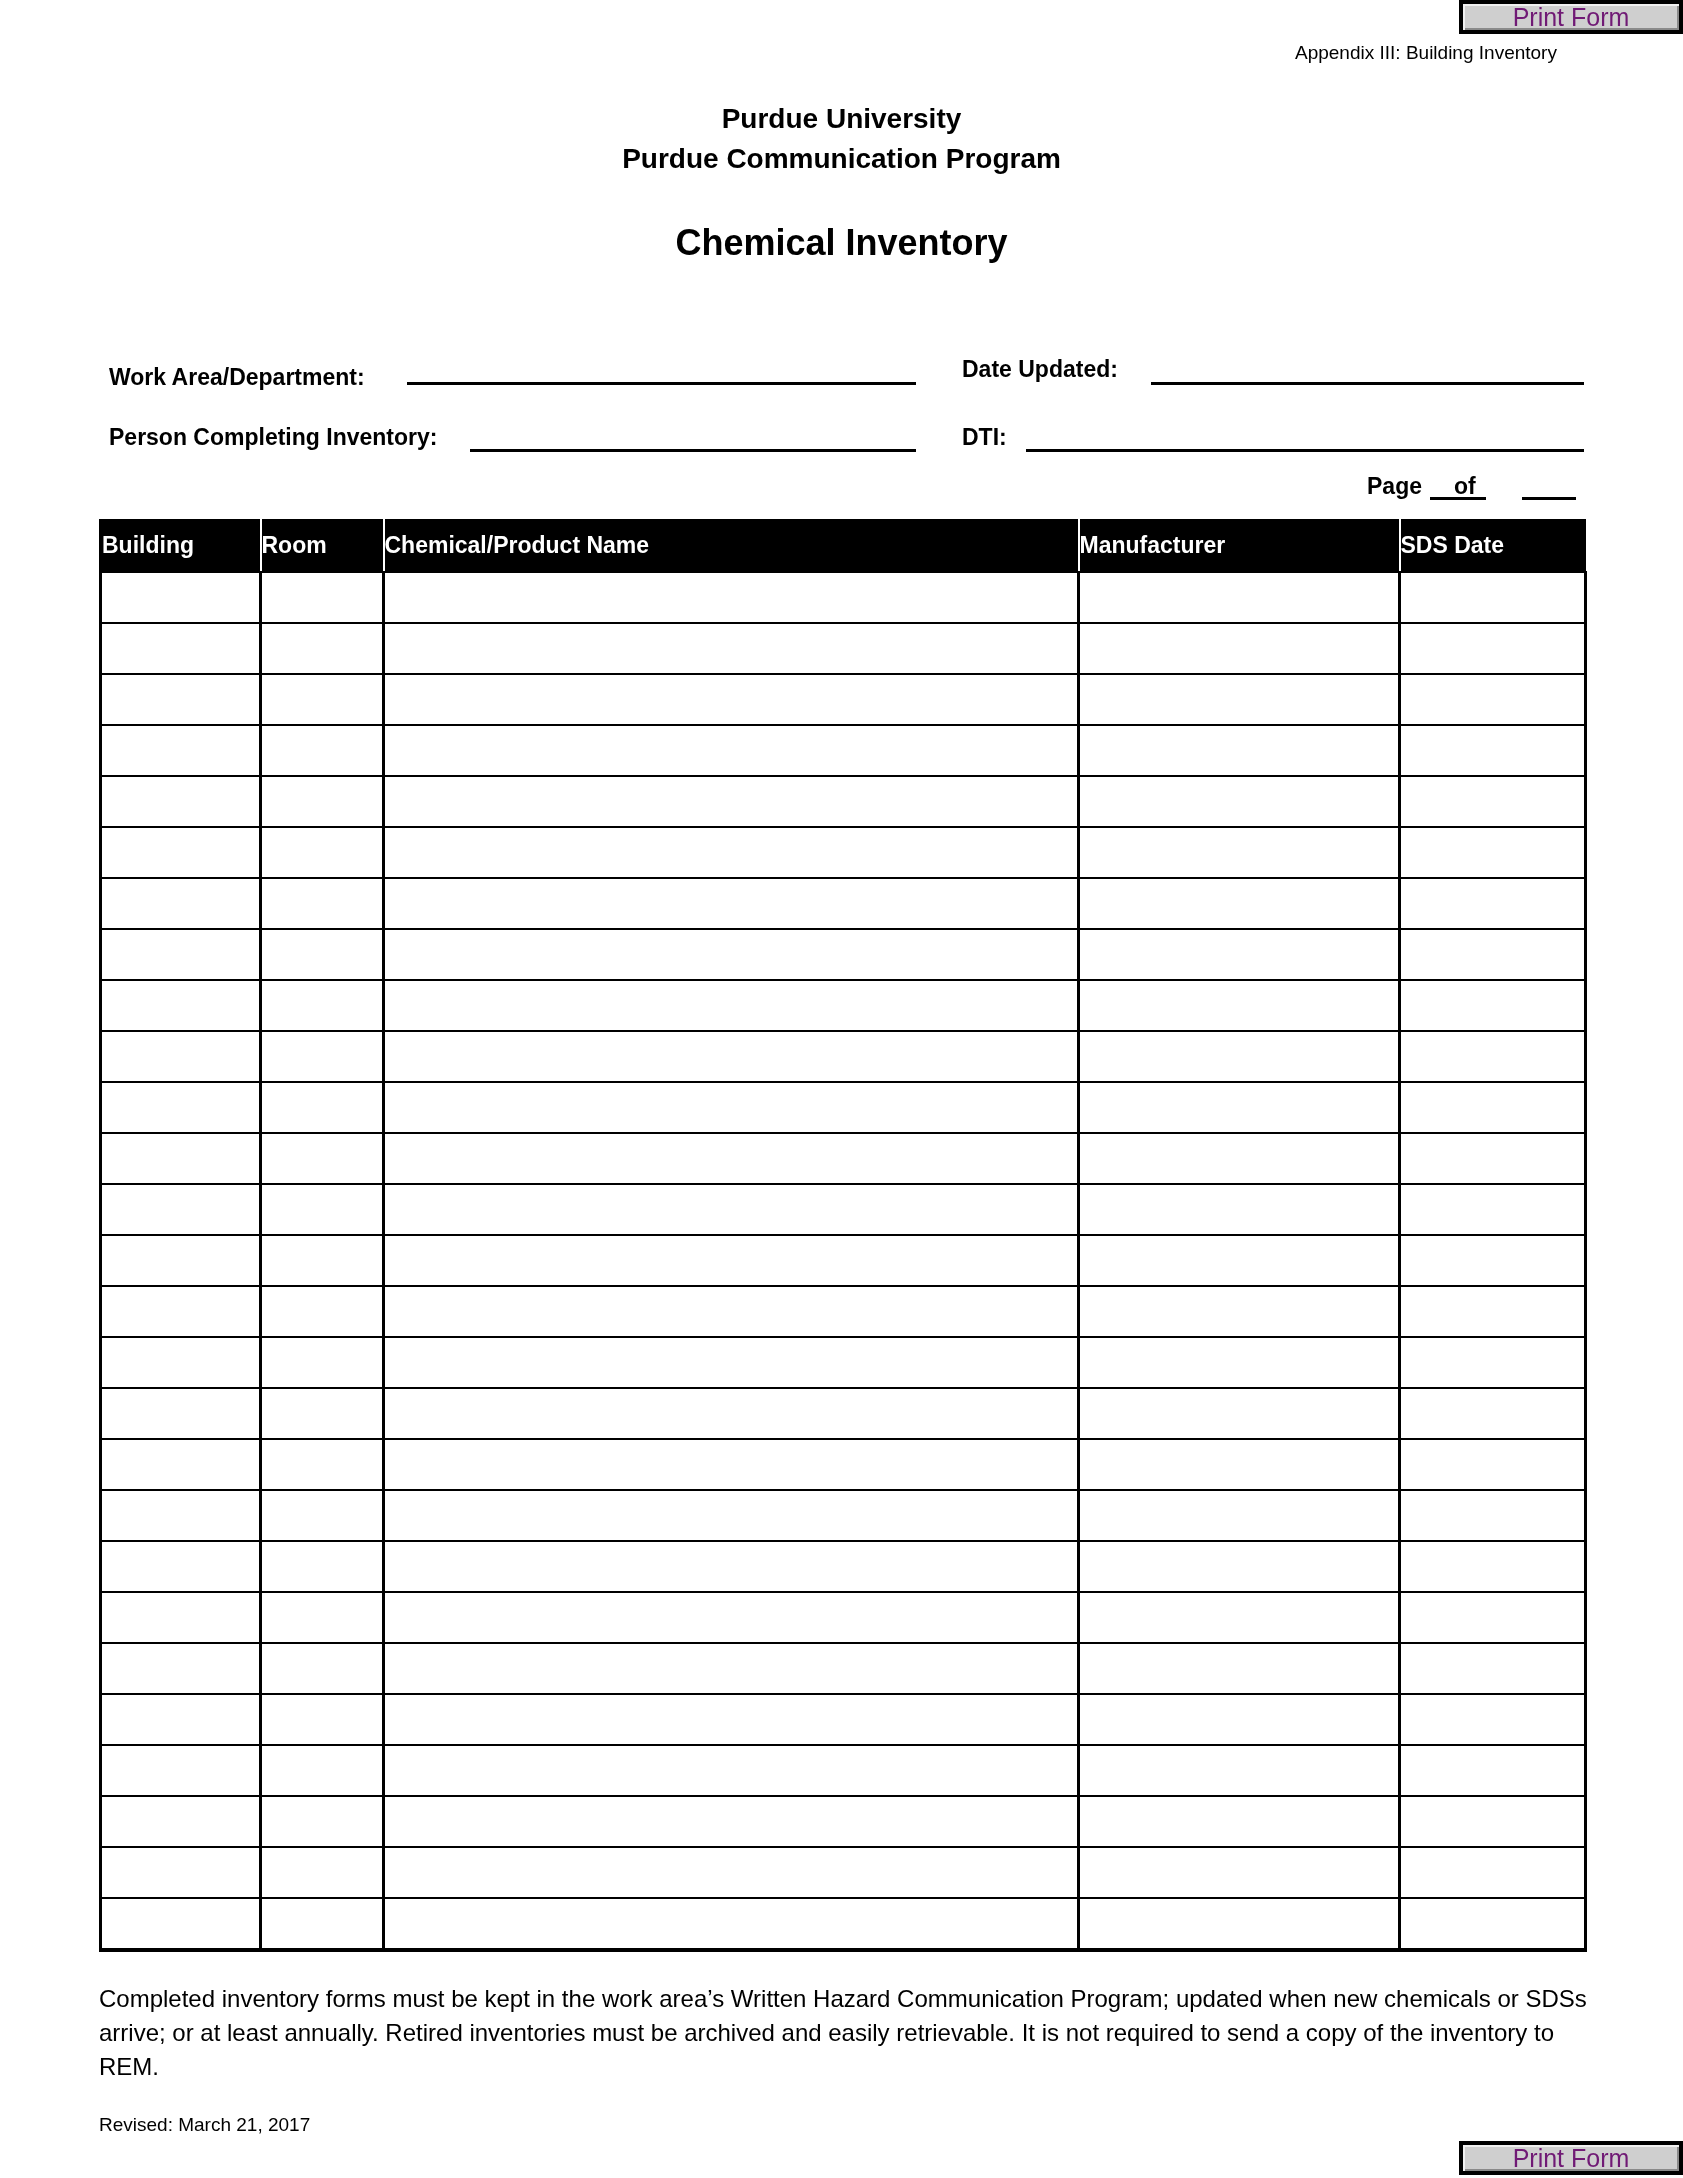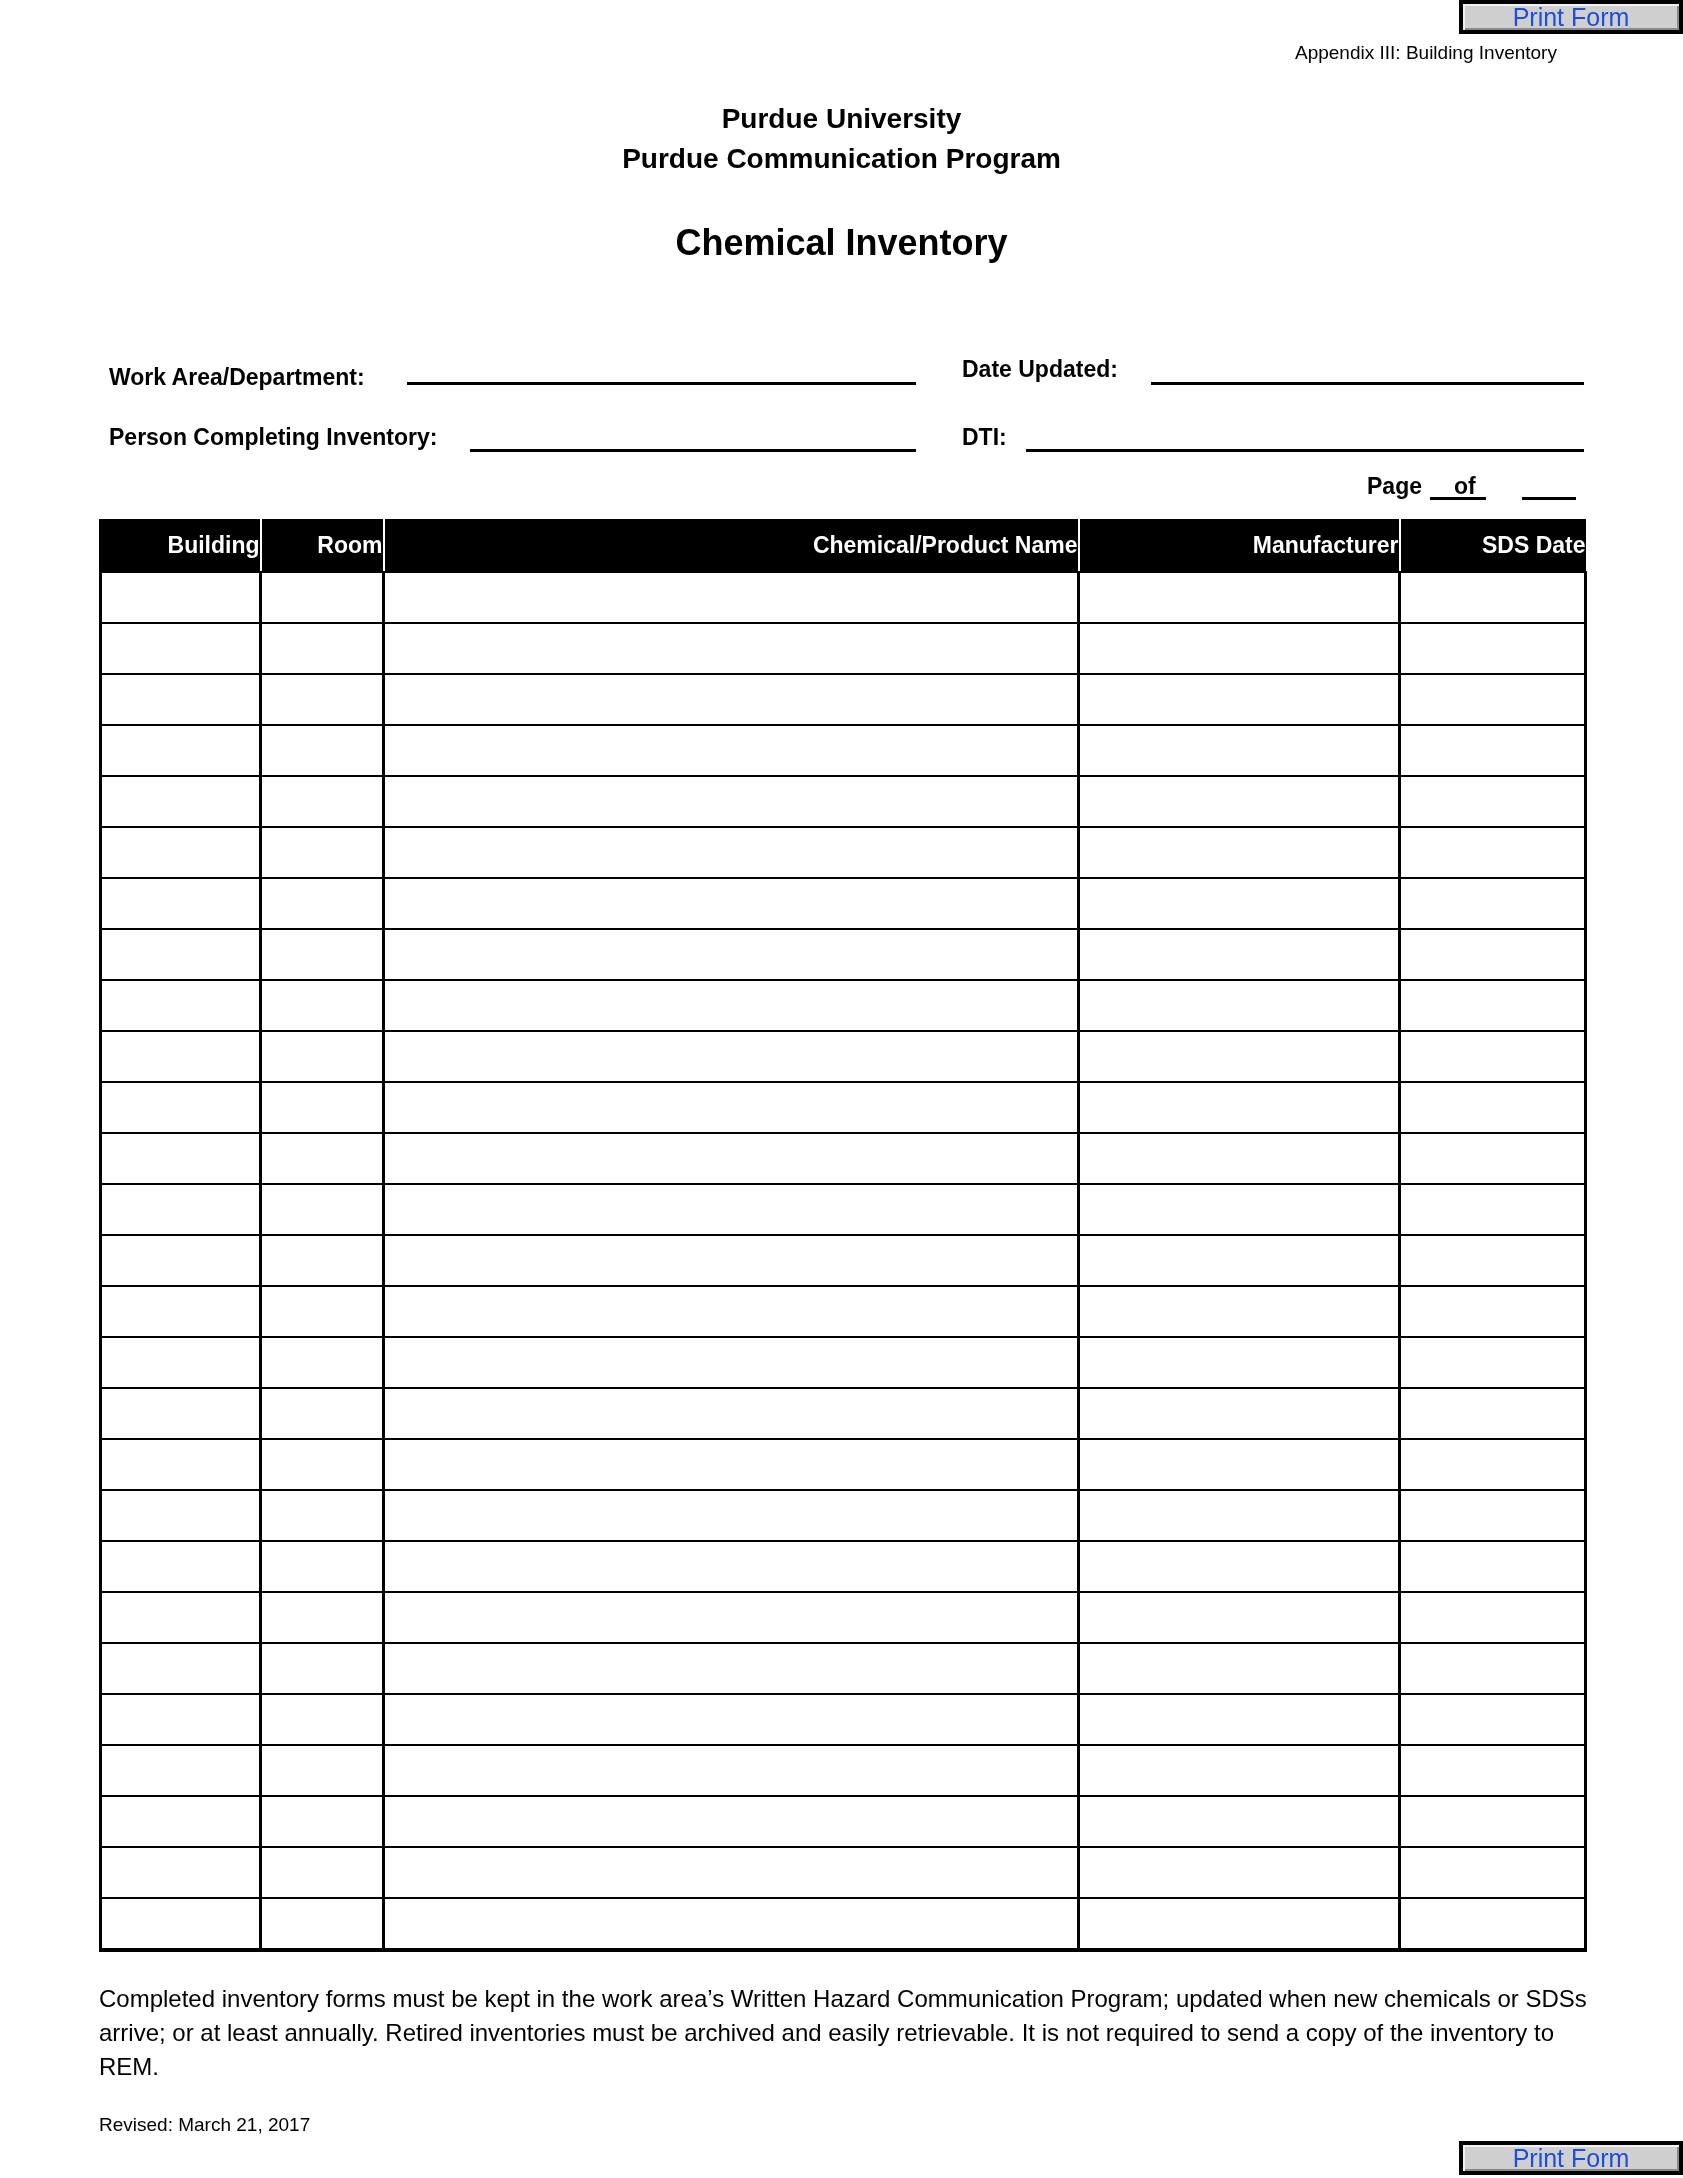--- a/index.html
+++ b/index.html
@@ -5,21 +5,21 @@
   html, body { margin: 0; padding: 0; background: #ffffff; }
   body {
     width: 1683px; height: 2178px; position: relative; overflow: hidden;
     font-family: "Liberation Sans", "DejaVu Sans", sans-serif; color: #000;
   }
   .print-btn {
     position: absolute; width: 224px; height: 34px; box-sizing: border-box;
     border: 4px solid #000; background: #cfcfcf;
     box-shadow: inset 2px 2px 0 #f0f0f0, inset -2px -2px 0 #8a8a8a;
     font-family: "Liberation Sans", sans-serif; font-size: 25px; line-height: 26px;
-    text-align: center; color: #1d4ed8; cursor: pointer; padding: 0;
+    text-align: center; color: #701a75; cursor: pointer; padding: 0;
   }
   #print-top { left: 1459px; top: 0px; }
   #print-bottom { left: 1459px; top: 2141px; }
   .appendix {
     position: absolute; left: 1295px; top: 42px; font-size: 19px; white-space: nowrap;
   }
   .hdr {
     position: absolute; left: 0; width: 1683px; text-align: center; font-weight: bold;
   }
   #org { top: 103px; font-size: 28px; }
@@ -30,21 +30,21 @@
   }
   .line {
     position: absolute; height: 0; border-top: 3px solid #000;
   }
   table.inv {
     position: absolute; left: 99px; top: 519px; width: 1485px;
     border-collapse: collapse; table-layout: fixed;
   }
   table.inv th {
     background: #000; color: #fff; font-weight: bold; font-size: 23px;
-    height: 52px; padding: 0; border-left: 2px solid #fff; text-align: right;
+    height: 52px; padding: 0; border-left: 2px solid #fff; text-align: left;
   }
   table.inv th:first-child { border-left: 3px solid #000; }
   table.inv td {
     height: 49px; padding: 0; border: 3px solid #000; border-top-width: 2px; border-bottom-width: 2px;
   }
   table.inv tr:last-child td { border-bottom-width: 4px; }
   .footer-note {
     position: absolute; left: 99px; top: 1982px; width: 1495px;
     font-size: 24px; line-height: 34px;
   }

